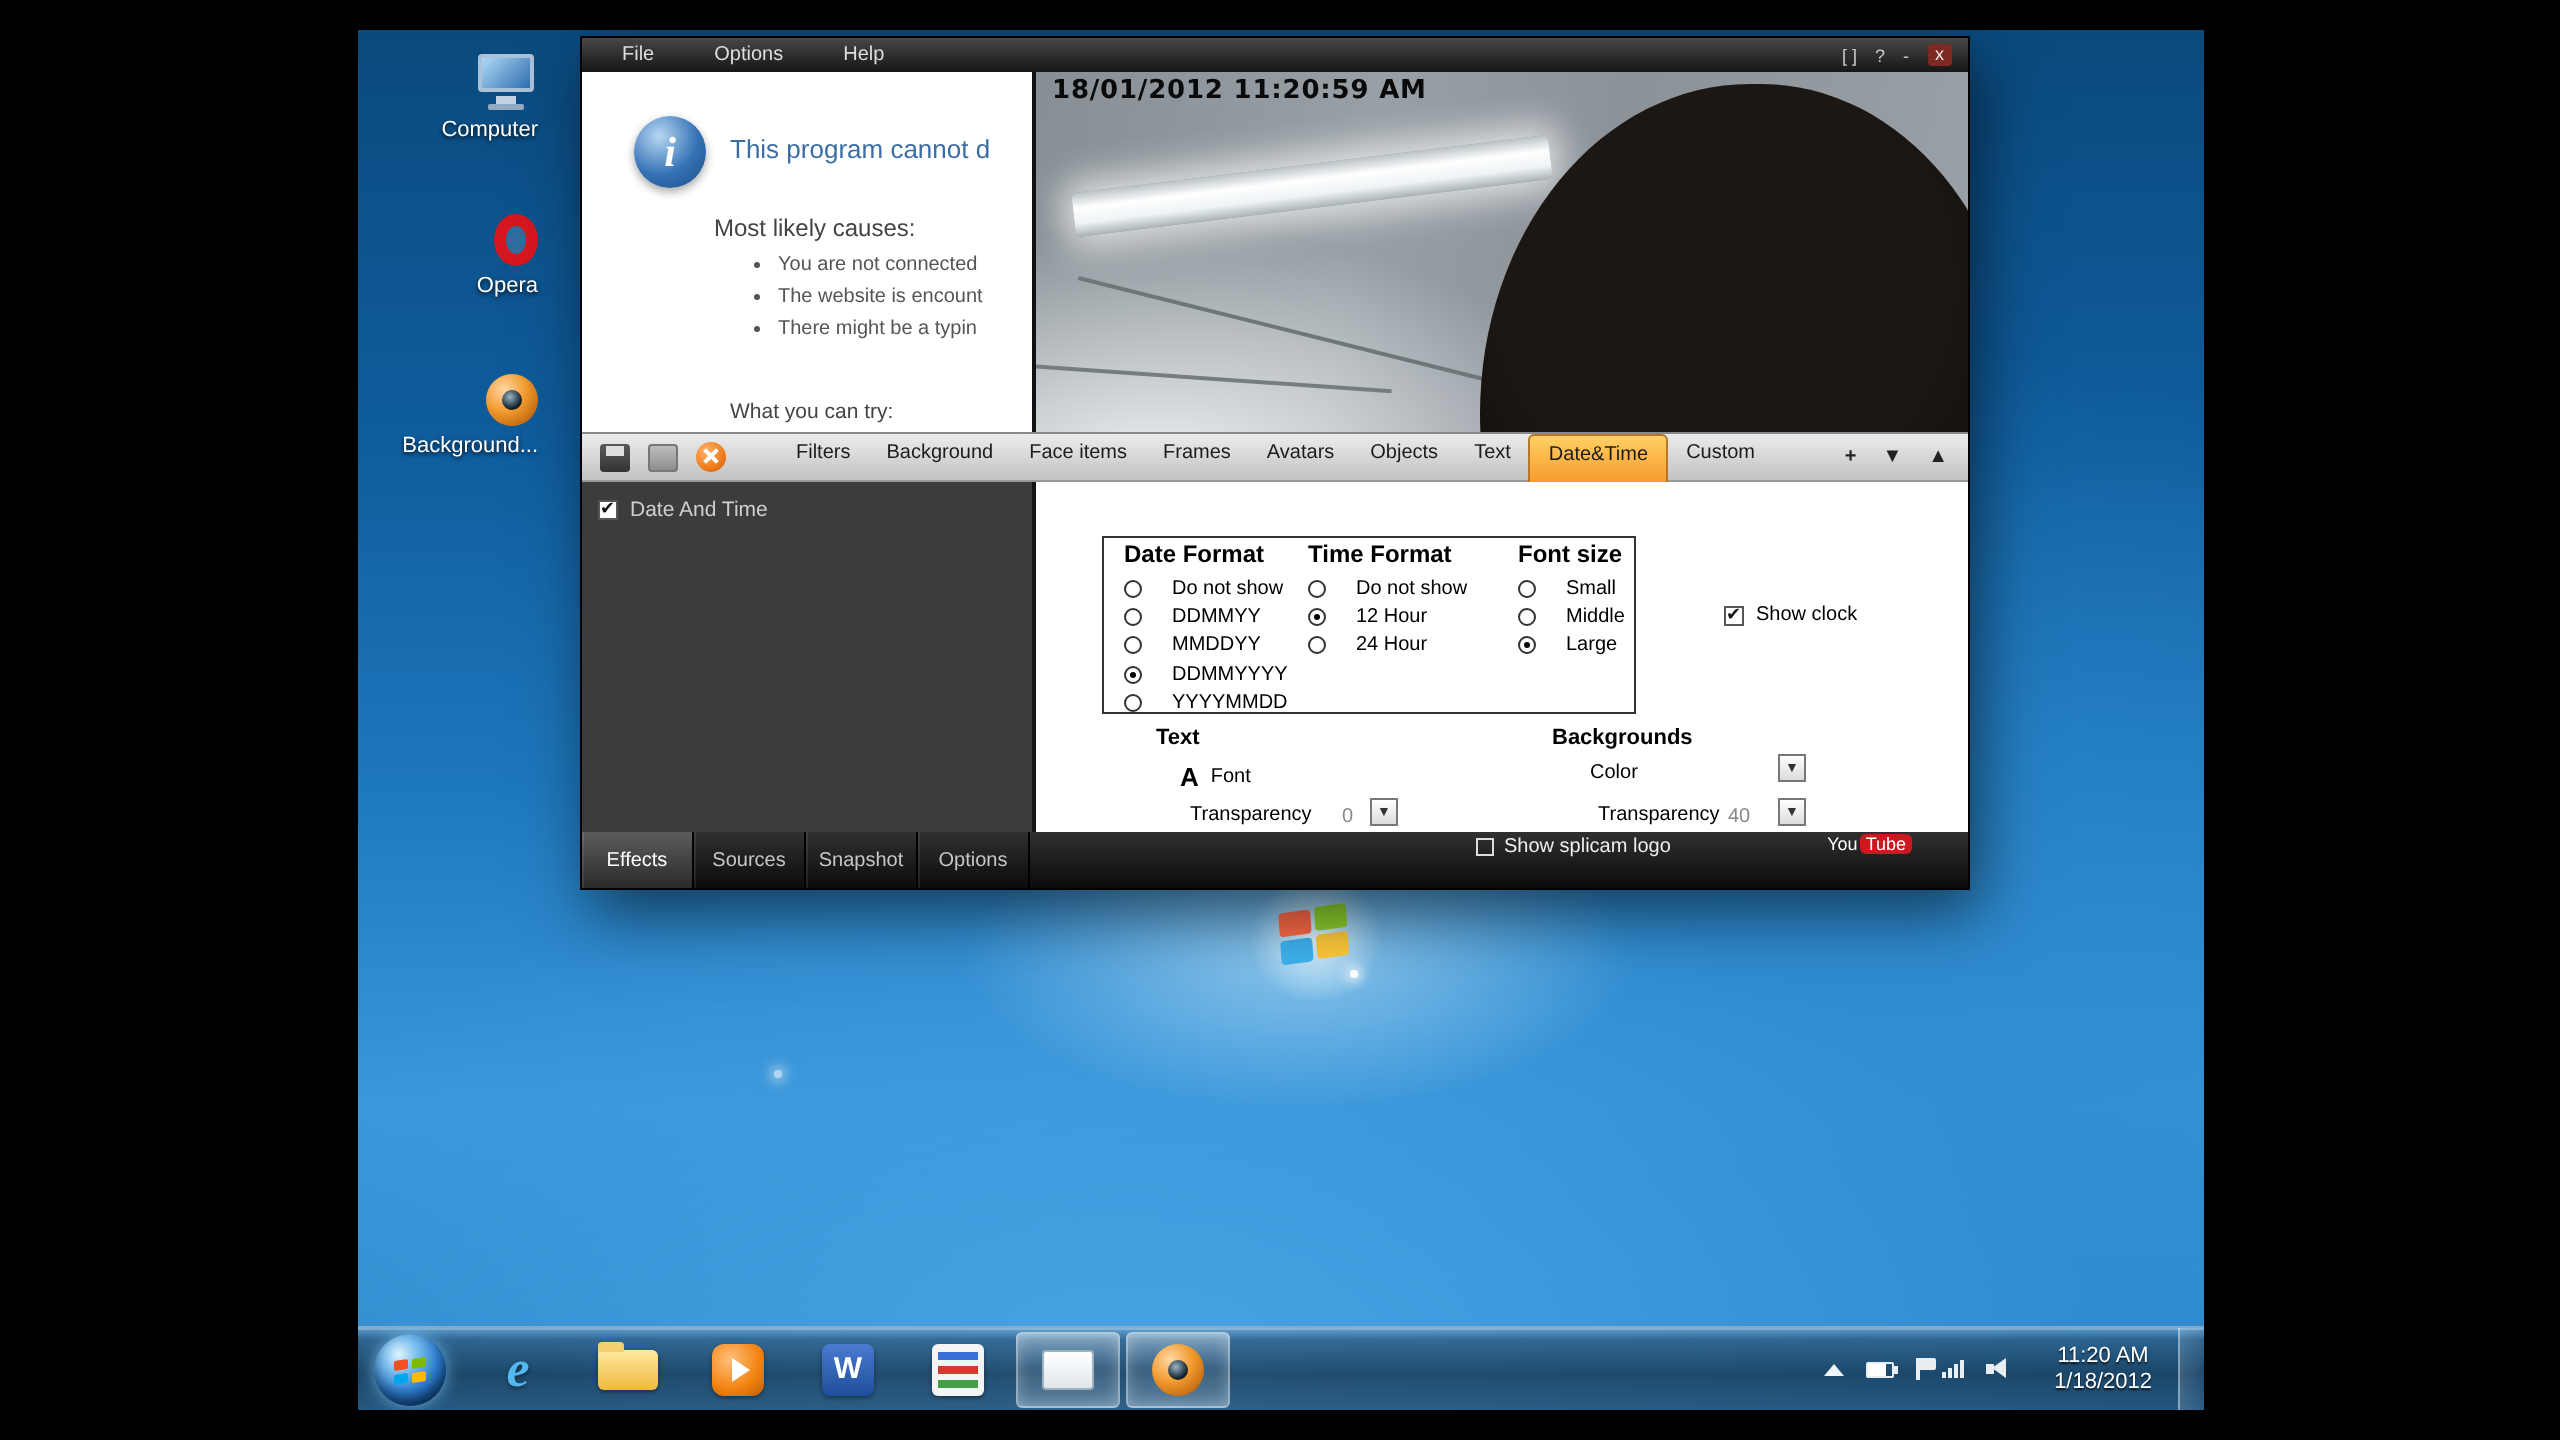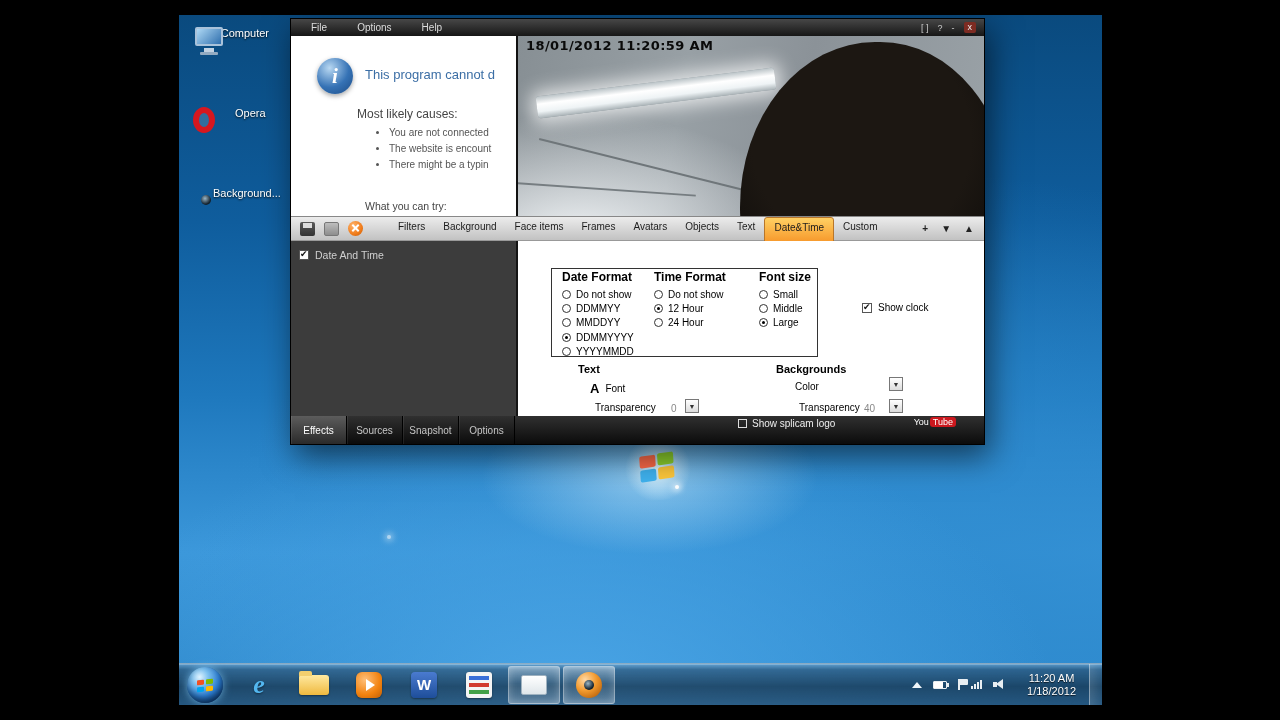--- a/index.html
+++ b/index.html
@@ -8,21 +8,21 @@
 
   
   .screen{position:absolute;left:179px;top:15px;width:923px;height:690px;overflow:hidden;
     background:
       radial-gradient(ellipse 240px 110px at 51% 67%, rgba(210,240,255,.55), rgba(210,240,255,0) 70%),
       radial-gradient(ellipse 700px 420px at 42% 100%, #4aa5e6 0%, rgba(74,165,230,0) 70%),
       radial-gradient(ellipse 950px 600px at 78% 88%, #2f8cd0 0%, rgba(47,140,208,0) 75%),
       linear-gradient(180deg,#0a4a7e 0%,#0f5d9d 30%,#1e78bd 55%,#3b97da 78%,#2c86c8 100%);}
 
   
-  .desk-icon{position:absolute;left:14px;width:76px;display:flex;flex-direction:row;align-items:flex-start;gap:20px}
+  .desk-icon{position:absolute;left:14px;width:76px;display:flex;flex-direction:column;align-items:flex-end;gap:4px}
   .desk-icon .dlabel{font-size:11px;color:#fff;text-shadow:0 1px 2px rgba(0,0,0,.9);white-space:nowrap}
   #dicon-computer{top:12px}#dicon-opera{top:92px}#dicon-splitcam{top:172px}
   .ic-computer{width:32px;height:28px;position:relative;display:block}
   .ic-computer .mon{position:absolute;left:2px;top:0;width:28px;height:19px;border:2px solid #a9c2da;border-radius:2px;
       background:linear-gradient(135deg,#aed8f4,#2f6fae)}
   .ic-computer .stand{position:absolute;left:11px;bottom:3px;width:10px;height:4px;background:#c2d2e2}
   .ic-computer .base{position:absolute;left:7px;bottom:0;width:18px;height:3px;background:#93abc2;border-radius:1px}
   .ic-opera{width:22px;height:26px;border:6px solid #d6171f;border-radius:50%;background:rgba(255,255,255,.15);display:block}
   .ic-cam{width:26px;height:26px;border-radius:50%;position:relative;display:block;
       background:radial-gradient(circle at 35% 30%,#ffd9a6,#f29a2e 45%,#c26a10 80%,#8f4a08)}
@@ -95,21 +95,21 @@
       font-size:10.5px;color:#cfcfcf}
   .lrow{display:flex;align-items:center;gap:6px}
   .cb{width:10px;height:10px;background:#fff;border:1px solid #555;position:relative;flex:none}
   .cb.on::after{content:"✔";position:absolute;left:0;top:-2px;font-size:9px;color:#111}
 
   .settings{flex:1;background:#fff;position:relative;color:#000;overflow:hidden}
   .gbox{position:absolute;left:33px;top:27px;width:267px;height:89px;border:1px solid #333}
   .col{position:absolute;top:29px}
   .col-df{left:44px}.col-tf{left:136px}.col-fs{left:241px}
   .col h4{font-size:12px;font-weight:bold;margin-bottom:5px;white-space:nowrap}
-  .ropt{display:flex;align-items:center;gap:5px;height:10px;margin-bottom:4.4px;font-size:10px;white-space:nowrap}
+  .ropt{display:flex;align-items:center;gap:15px;height:10px;margin-bottom:4.4px;font-size:10px;white-space:nowrap}
   .rb{width:9px;height:9px;border:1px solid #333;border-radius:50%;background:#fff;position:relative;flex:none}
   .rb.on::after{content:"";position:absolute;left:2px;top:2px;width:3px;height:3px;border-radius:50%;background:#000}
   .show-clock{position:absolute;left:344px;top:61px;display:flex;gap:6px;align-items:center;font-size:10px}
   .tg-h{position:absolute;left:60px;top:122px;font-size:11px;font-weight:bold}
   .tg-font{position:absolute;left:72px;top:140px;display:flex;align-items:center;gap:6px;font-size:10px}
   .tg-font .aglyph{font-size:13px;font-weight:bold}
   .tg-trans{position:absolute;left:77px;top:161px;font-size:10px}
   .tg-tval{position:absolute;left:153px;top:162px;font-size:10px;color:#888}
   .dd{position:absolute;width:14px;height:14px;border:1px solid #777;background:linear-gradient(180deg,#fff,#dcdcdc);
       font-size:7px;display:flex;align-items:center;justify-content:center;color:#333}

